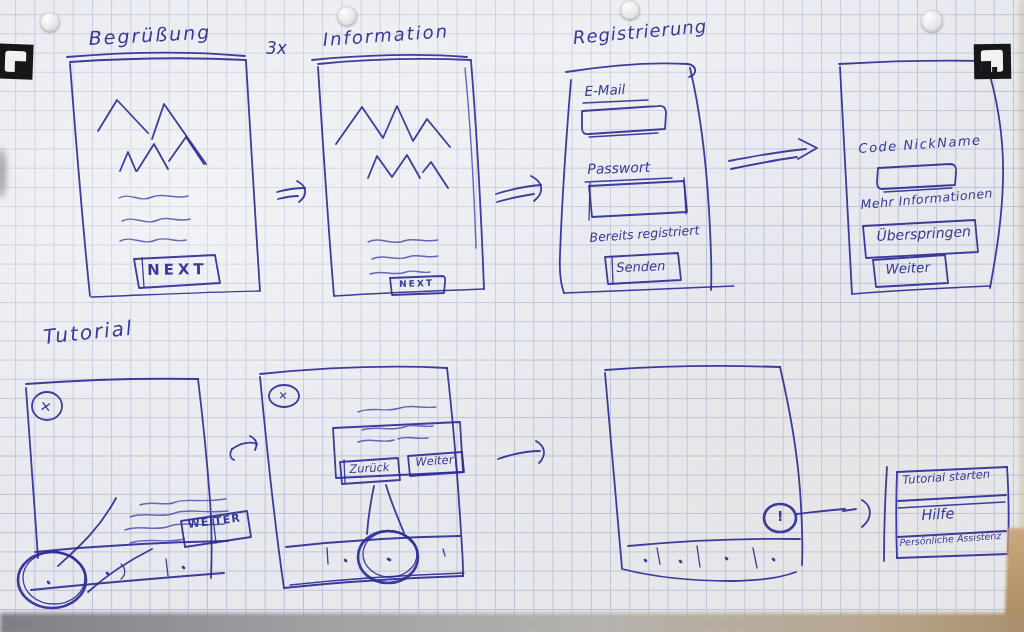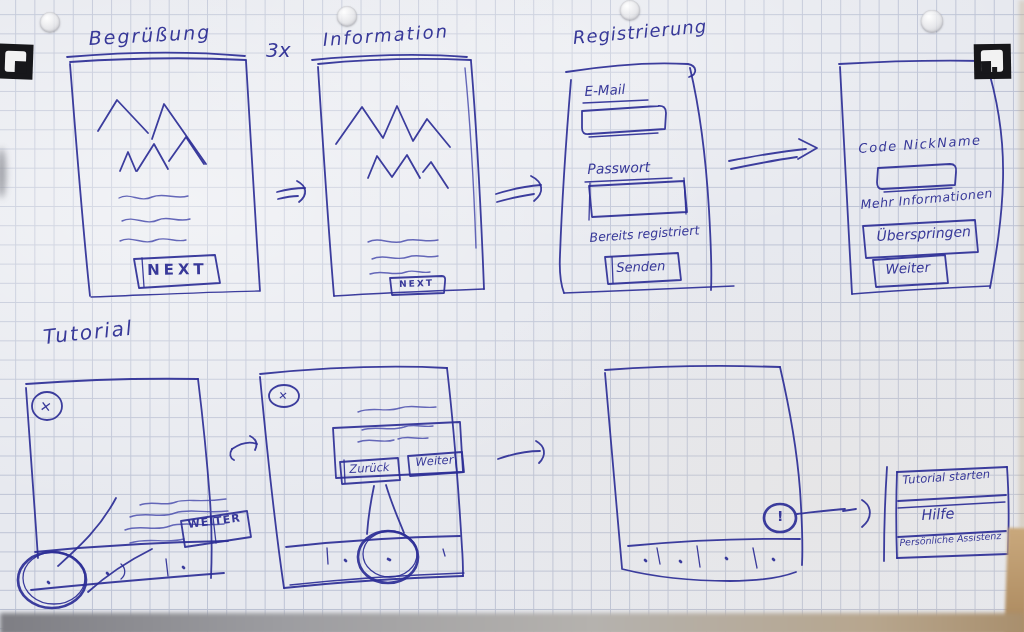--- a/index.html
+++ b/index.html
@@ -276,21 +276,21 @@
       <path d="M 1007 467 C 1009 495 1009 525 1008 554"></path>
       <path d="M 897 472 C 896 500 896 530 897 558"></path>
       <path d="M 897 558 L 1008 554"></path>
       <path d="M 898 501 L 1006 495"></path>
       <path d="M 898 508 L 1005 502" class="th"></path>
       <path d="M 898 537 L 1006 531"></path>
     </g>
   </svg>
 
   <div class="hw" style="left:88px;top:27px;font-size:19px;letter-spacing:2px;transform:rotate(-3deg);">Begrüßung</div>
-  <div class="hw" style="left:266px;top:38px;font-size:20px;">3x</div>
+  <div class="hw" style="left:266px;top:38px;font-size:17px;">3x</div>
   <div class="hw print" style="left:147px;top:261px;font-size:15px;letter-spacing:4px;transform:rotate(-1deg);">NEXT</div>
 
   <div class="hw" style="left:322px;top:29px;font-size:18px;letter-spacing:2px;transform:rotate(-4deg);">Information</div>
   <div class="hw print" style="left:399px;top:279px;font-size:9px;letter-spacing:2px;transform:rotate(-2deg);">NEXT</div>
 
   <div class="hw" style="left:572px;top:27px;font-size:18px;letter-spacing:1px;transform:rotate(-5deg);">Registrierung</div>
   <div class="hw" style="left:584px;top:83px;font-size:13.5px;transform:rotate(-3deg);">E-Mail</div>
   <div class="hw" style="left:587px;top:161px;font-size:14px;transform:rotate(-2deg);">Passwort</div>
   <div class="hw" style="left:589px;top:230px;font-size:12.5px;transform:rotate(-4deg);">Bereits registriert</div>
   <div class="hw" style="left:616px;top:260px;font-size:13px;transform:rotate(-2deg);">Senden</div>

